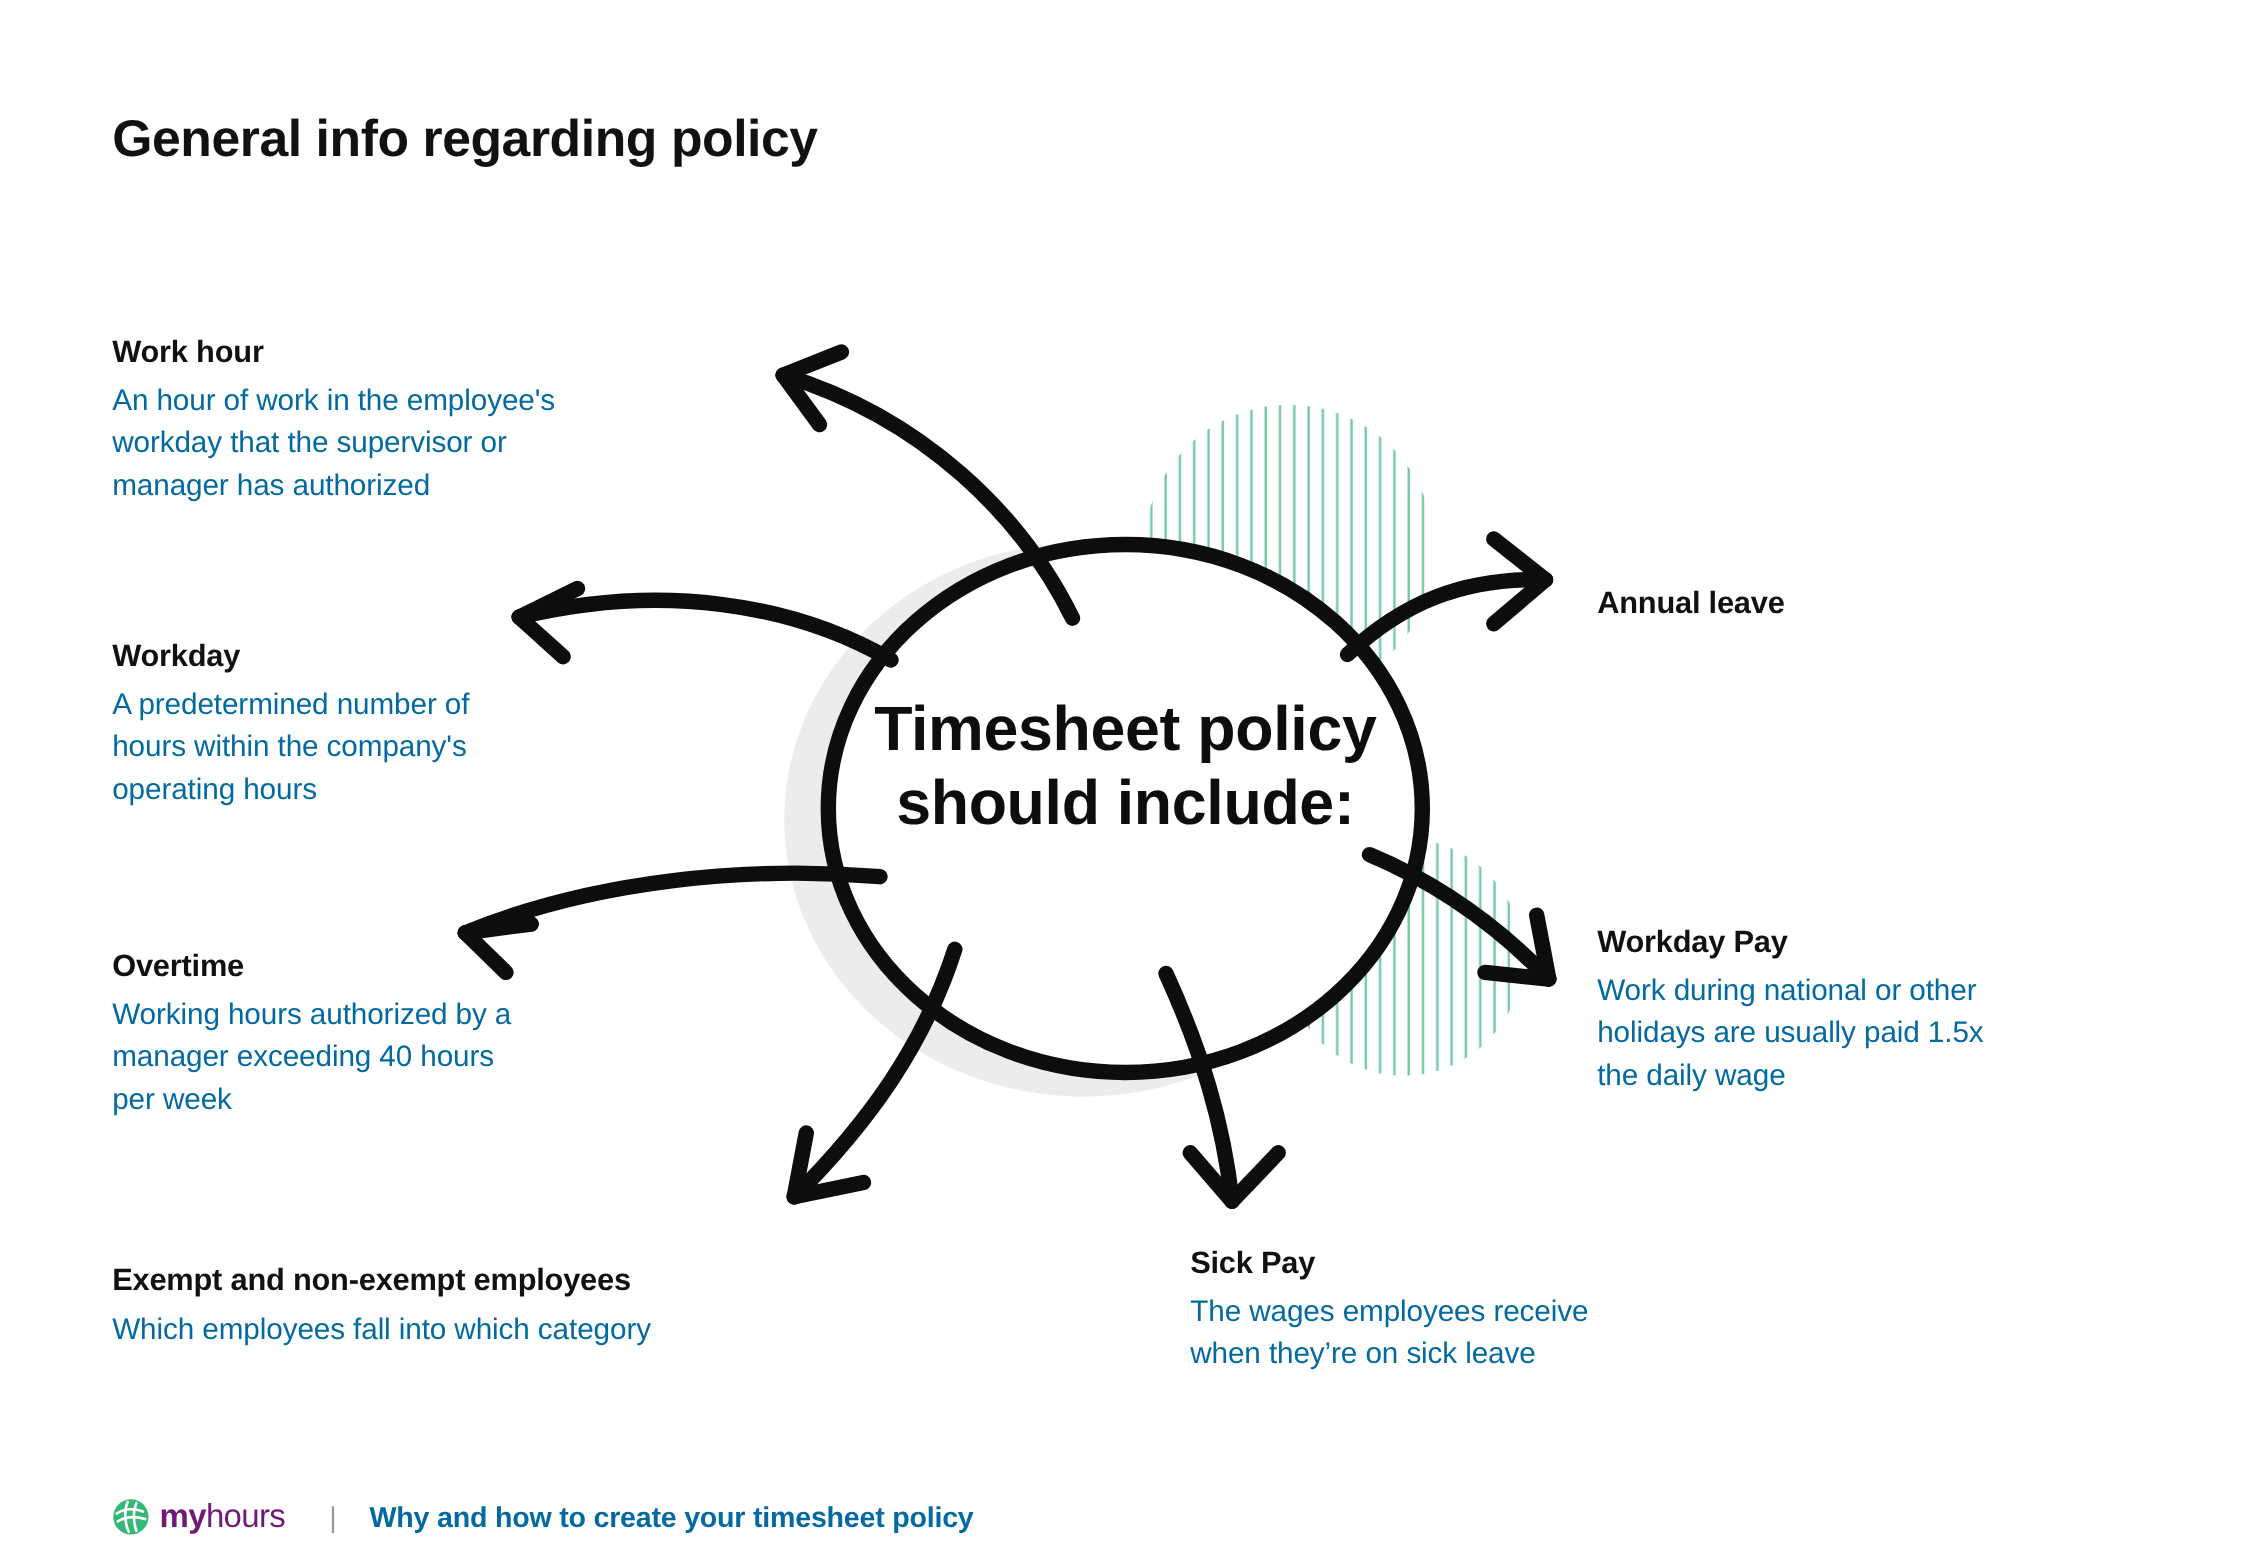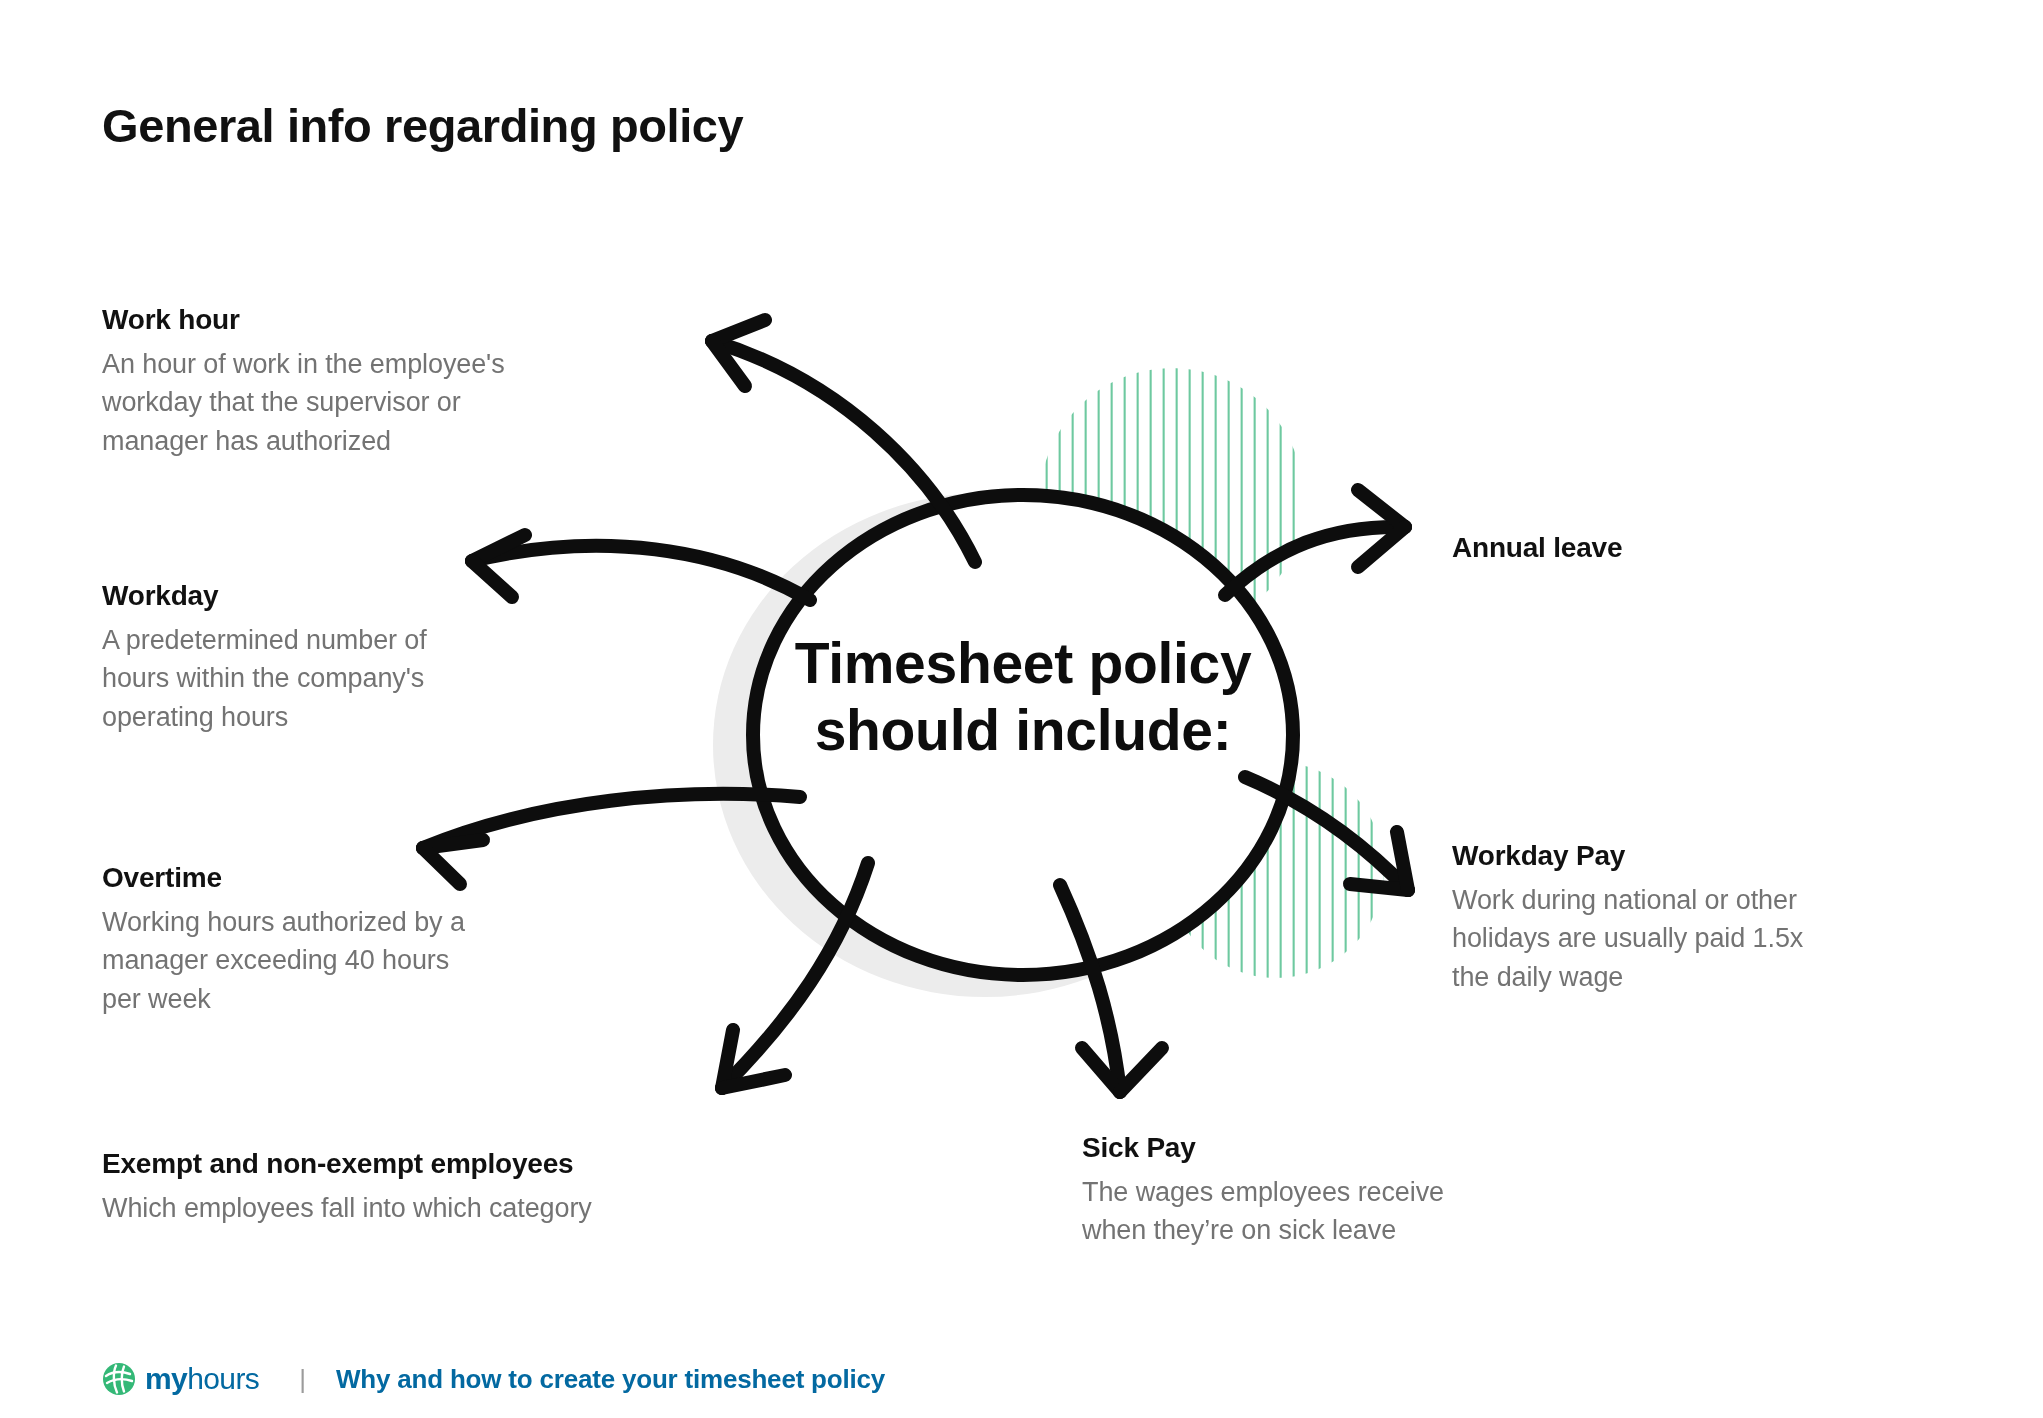--- a/index.html
+++ b/index.html
@@ -65,21 +65,21 @@
     bottom: -3px;
     height: 11px;
     border-radius: 6px;
     background: #34b877;
     z-index: -1;
   }
   .callout-body {
     font-size: 27px;
     font-weight: 400;
     line-height: 1.42;
-    color: #737373;
+    color: #0369a1;
     letter-spacing: -0.1px;
     white-space: pre-line;
   }
 
   #callout-work-hour           { left: 102px; top: 304px; }
   #callout-workday             { left: 102px; top: 580px; }
   #callout-overtime            { left: 102px; top: 862px; }
   #callout-exempt              { left: 102px; top: 1132px; margin-top: 16px; }
   #callout-annual-leave        { left: 1452px; top: 532px; }
   #callout-holiday-pay         { left: 1452px; top: 840px; }
@@ -89,21 +89,21 @@
   #footer {
     position: absolute;
     left: 102px; top: 1362px;
     display: flex;
     align-items: center;
     gap: 0px;
   }
   #logo-mark { width: 34px; height: 34px; flex: 0 0 auto; margin-right: 9px; }
   #logo-wordmark {
     font-size: 30px;
-    color: #0369a1;
+    color: #701a75;
     letter-spacing: -0.6px;
     white-space: nowrap;
   }
   #logo-wordmark .bold { font-weight: 700; }
   #logo-wordmark .light { font-weight: 400; }
   #footer-divider {
     color: #9b9b9b;
     font-size: 26px;
     margin: 0 30px 0 40px;
     font-weight: 400;

